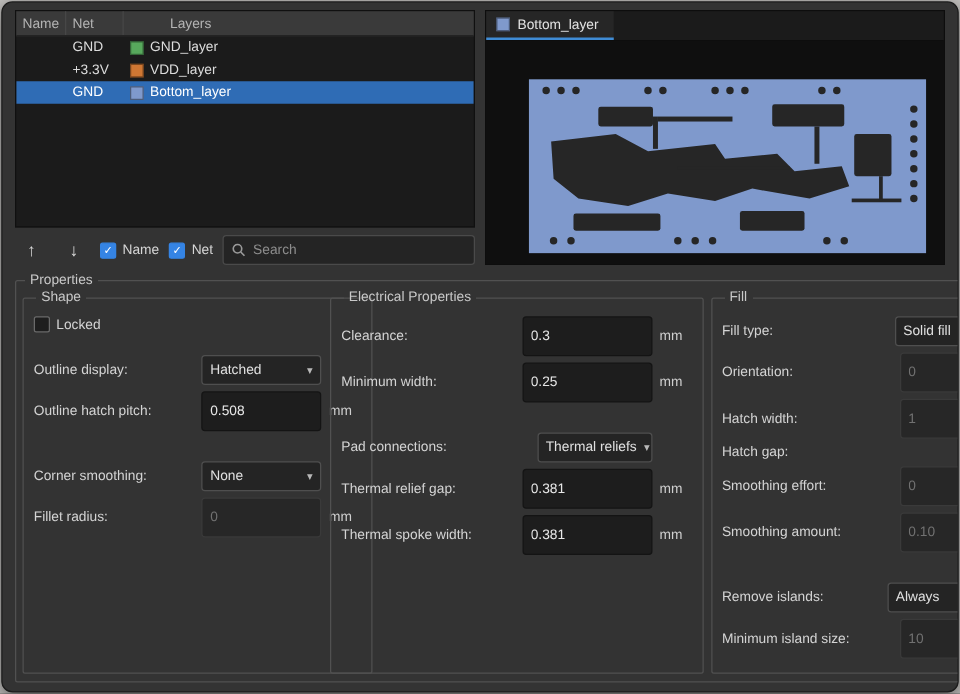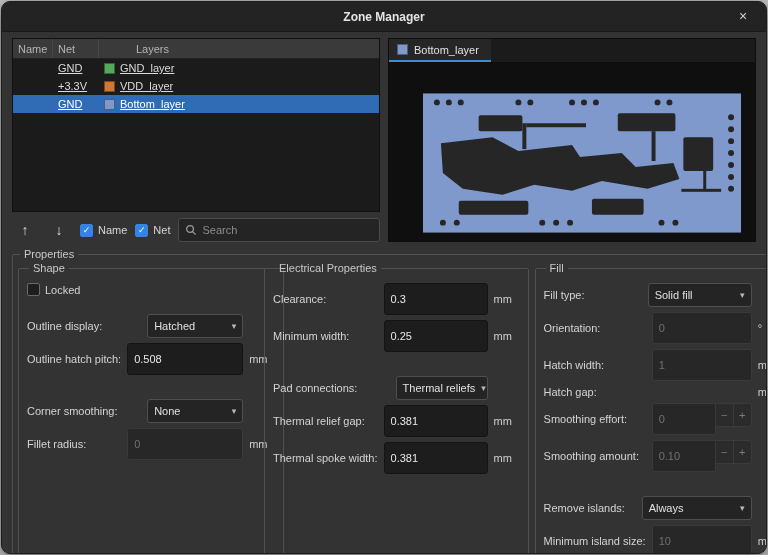--- a/index.html
+++ b/index.html
@@ -44,21 +44,21 @@
     background: #3a3a3a; color: #b4b4b4; height: 20px; align-items: center;
     border-bottom: 1px solid #232323; flex: 0 0 20px;
   }
   .thead span { padding: 0 5px; height: 100%; line-height: 20px; border-right: 1px solid #474747; overflow: hidden; }
   .thead span:last-child { border-right: none; margin-left: 32px; }
   .tbody { flex: 1; overflow: hidden; }
   .zrow {
     display: grid; grid-template-columns: 40px 46px 1fr;
     height: 18px; align-items: center; color: #dcdcdc;
   }
-  .zrow .cell { padding: 0 5px; display: flex; align-items: center; gap: 5px; white-space: nowrap; text-decoration: underline; }
+  .zrow .cell { padding: 0 5px; display: flex; align-items: center; gap: 5px; white-space: nowrap; }
   .zrow.selected { background: #2f6cb5; color: #ffffff; }
   .swatch { display: inline-block; width: 11px; height: 11px; flex: 0 0 11px; border: 1px solid rgba(0,0,0,.4); }
   
   .list-toolbar { margin-top: 6px; height: 24px; display: flex; align-items: center; gap: 8px; }
   .icon-btn {
     width: 26px; height: 24px; background: transparent; border: none;
     color: #d8d8d8; font-size: 14px; line-height: 22px; text-align: center; cursor: default;
   }
   .checkbox { display: inline-flex; align-items: center; gap: 5px; cursor: default; }
   .cb-box {
@@ -97,26 +97,26 @@
   .grp-general { flex: 0 0 auto; }
   .grp-shape { flex: 1; }
   .grp-electrical { width: 243px; }
   .grp-fill { flex: 1; }
   .prow { display: flex; align-items: center; gap: 6px; margin: 5px 0; }
   .prow .lbl { flex: 1; white-space: nowrap; }
   .prow .unit { width: 26px; color: #cfcfcf; }
   .spacer-sm { height: 8px; } .spacer-md { height: 14px; }
   input.field {
     height: 24px; background: #1d1d1d; border: 1px solid #141414; border-radius: 3px;
-    color: #e8e8e8; font-size: 11px; font-family: inherit; padding: 15px 6px; outline: none;
+    color: #e8e8e8; font-size: 11px; font-family: inherit; padding: 15px 6px; outline: none; margin-left: 34px;
   }
   input.field:disabled, input.field.disabled {
     color: #717171; background: #272727; border-color: #3a3a3a;
   }
-  .w96 { width: 116px; } .w104 { width: 104px; } .w100 { width: 100px; } .w64 { width: 64px; }
+  .w96 { width: 96px; } .w104 { width: 104px; } .w100 { width: 100px; } .w64 { width: 64px; }
   .dropdown {
     height: 24px; background: #242424; border: 1px solid #4f4f4f; border-radius: 3px;
     display: inline-flex; align-items: center; justify-content: space-between;
     padding: 0 6px; color: #e0e0e0; cursor: default; gap: 6px; white-space: nowrap;
   }
   .dd96 { width: 96px; } .dd112 { width: 92px; } .dd120 { width: 104px; } .dd110 { width: 110px; }
   .chev { color: #b8b8b8; font-size: 9px; }
   .spin-group { display: inline-flex; }
   .spin-group input { border-radius: 3px 0 0 3px; }
   .spin-btn {
@@ -126,24 +126,20 @@
   .spin-btn:last-child { border-radius: 0 3px 3px 0; }
   
   .footer { flex: 0 0 38px; display: flex; align-items: center; padding: 0 12px; gap: 8px; }
   .footer .grow { flex: 1; }
 </style>
 </head>
 <body>
 
 <div class="window">
 
-  <div class="titlebar">
-    <span class="title">Zone Manager</span>
-    <span class="close">×</span>
-  </div>
 
   <div class="top">
     <div class="left-pane">
       <div class="zone-table">
         <div class="thead">
           <span>Name</span>
           <span>Net</span>
           <span>Layers</span>
         </div>
         <div class="tbody">

